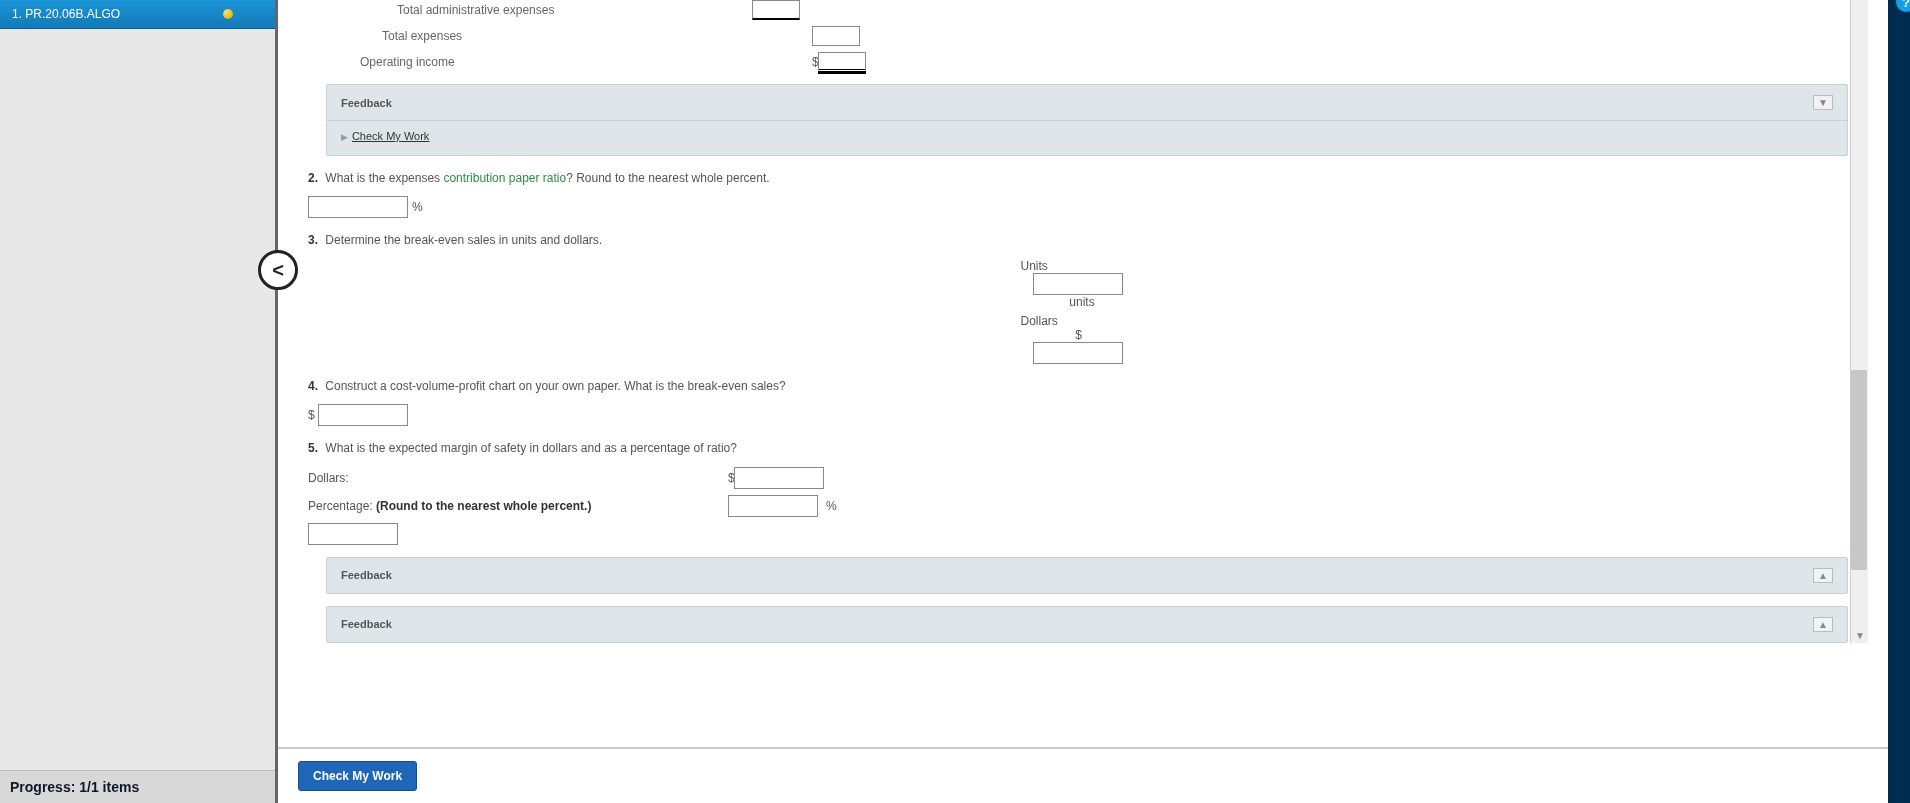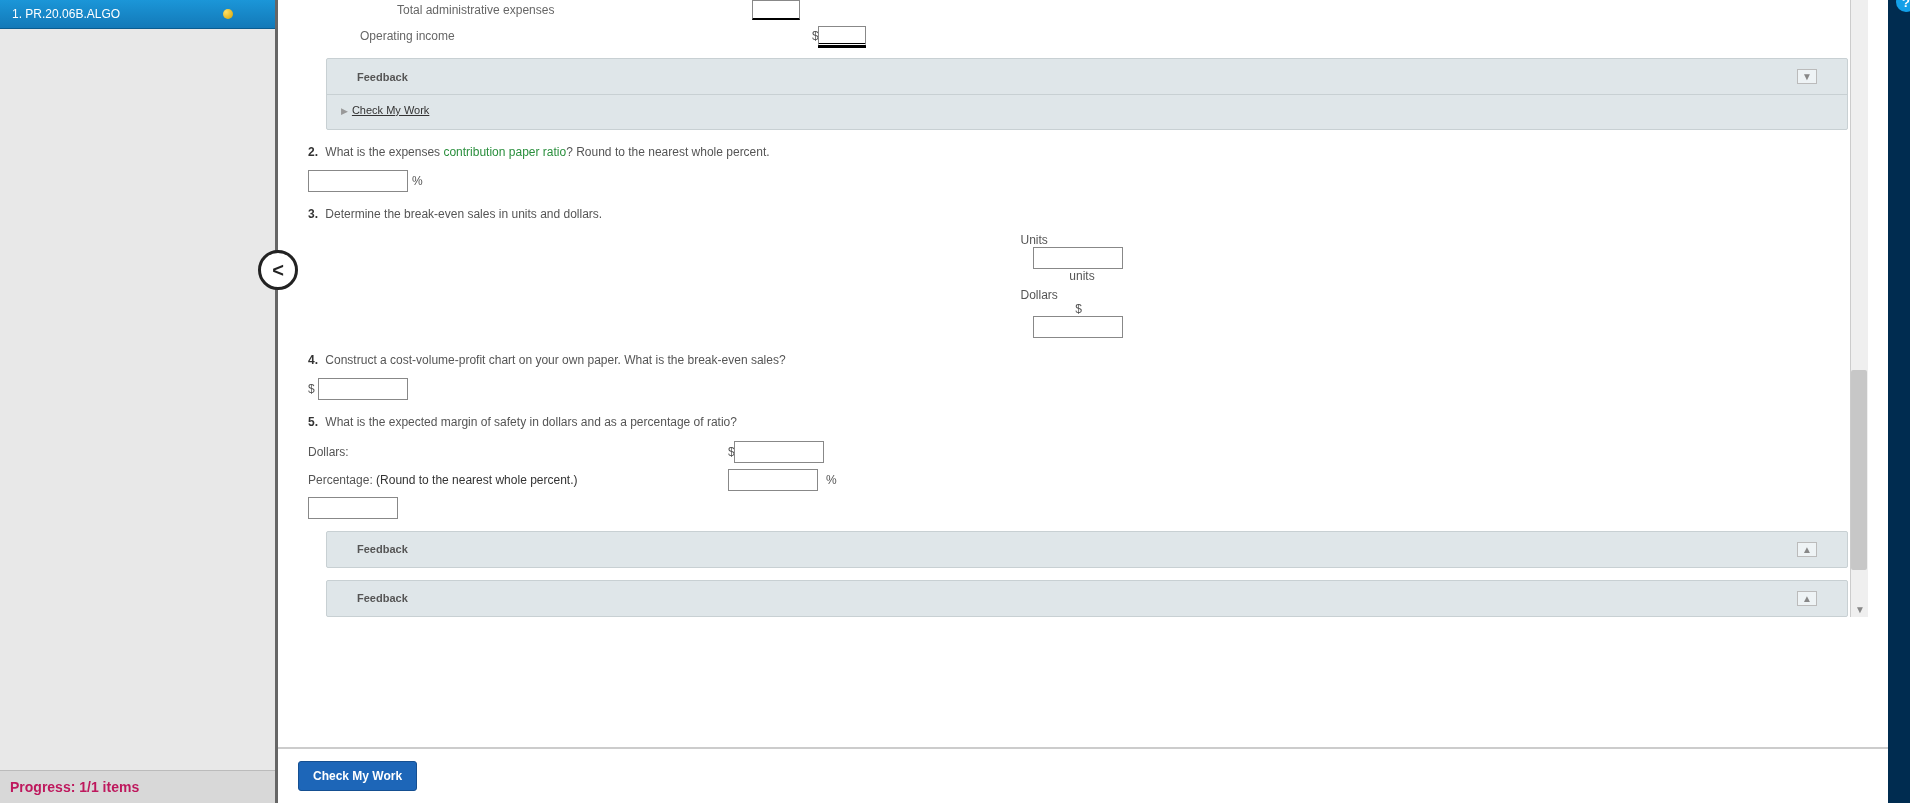--- a/index.html
+++ b/index.html
@@ -45,21 +45,21 @@
     }
     .sidebar-filler {
       flex: 1;
       background: #e8e8e8;
     }
     .progress-bar {
       background: #d8d8d8;
       border-top: 1px solid #bbb;
       padding: 8px 10px;
       font-weight: bold;
-      color: #be185d;
+      color: #0f172a;
       font-size: 14px;
     }
     .main-area {
       flex: 1;
       background: #fff;
       position: relative;
       display: flex;
       flex-direction: column;
     }
     .work-scroller {
@@ -97,21 +97,21 @@
     }
     .prefix-dollar { margin-right: -1px; color: #555; }
     .feedback-panel {
       background: #dfe6e9;
       border: 1px solid #c8d0d3;
       border-radius: 2px;
       margin: 12px 0 12px 18px;
       padding: 0;
     }
     .feedback-header {
-      padding: 10px 30px;
+      padding: 10px 14px;
       font-weight: bold;
       font-size: 11px;
       color: #555;
       display: flex;
       justify-content: space-between;
       align-items: center;
       border-bottom: 1px solid #c8d0d3;
     }
     .feedback-header.no-border { border-bottom: none; }
     .toggle-arrow {
@@ -229,21 +229,21 @@
       font-weight: bold;
       font-size: 13px;
       display: flex;
       align-items: center;
       justify-content: center;
       position: absolute;
       top: -8px;
       right: -6px;
     }
     .content-inner { position: relative; padding-right: 20px; }
-    .bold { font-weight: normal; color:#333; }
+    .bold { font-weight: bold; color:#333; }
   </style>
 </head>
 <body>
 
 <div class="app-wrapper">
 
   <div class="sidebar">
     <div class="question-tab">
       <span>1. PR.20.06B.ALGO</span>
       <span class="status-dot"></span>
@@ -260,20 +260,25 @@
 
   <div class="main-area">
     <div class="work-scroller">
       <div class="content-inner">
 
         <div class="line-row">
           <div class="label-col indent-2">Total administrative expenses</div>
           <input class="input-box border-heavy" style="">
         </div>
 
+        <div class="line-row">
+          <div class="label-col indent-1">Total expenses</div>
+          <div class="amount-col-1"></div>
+          <input class="input-box" style="">
+        </div>
 
         <div class="line-row">
           <div class="label-col indent-0">Operating income</div>
           <div class="amount-col-1"></div>
           <span class="prefix-dollar">$</span>
           <input class="input-box double-underline" style="">
         </div>
 
         <div class="feedback-panel">
           <div class="feedback-header">

